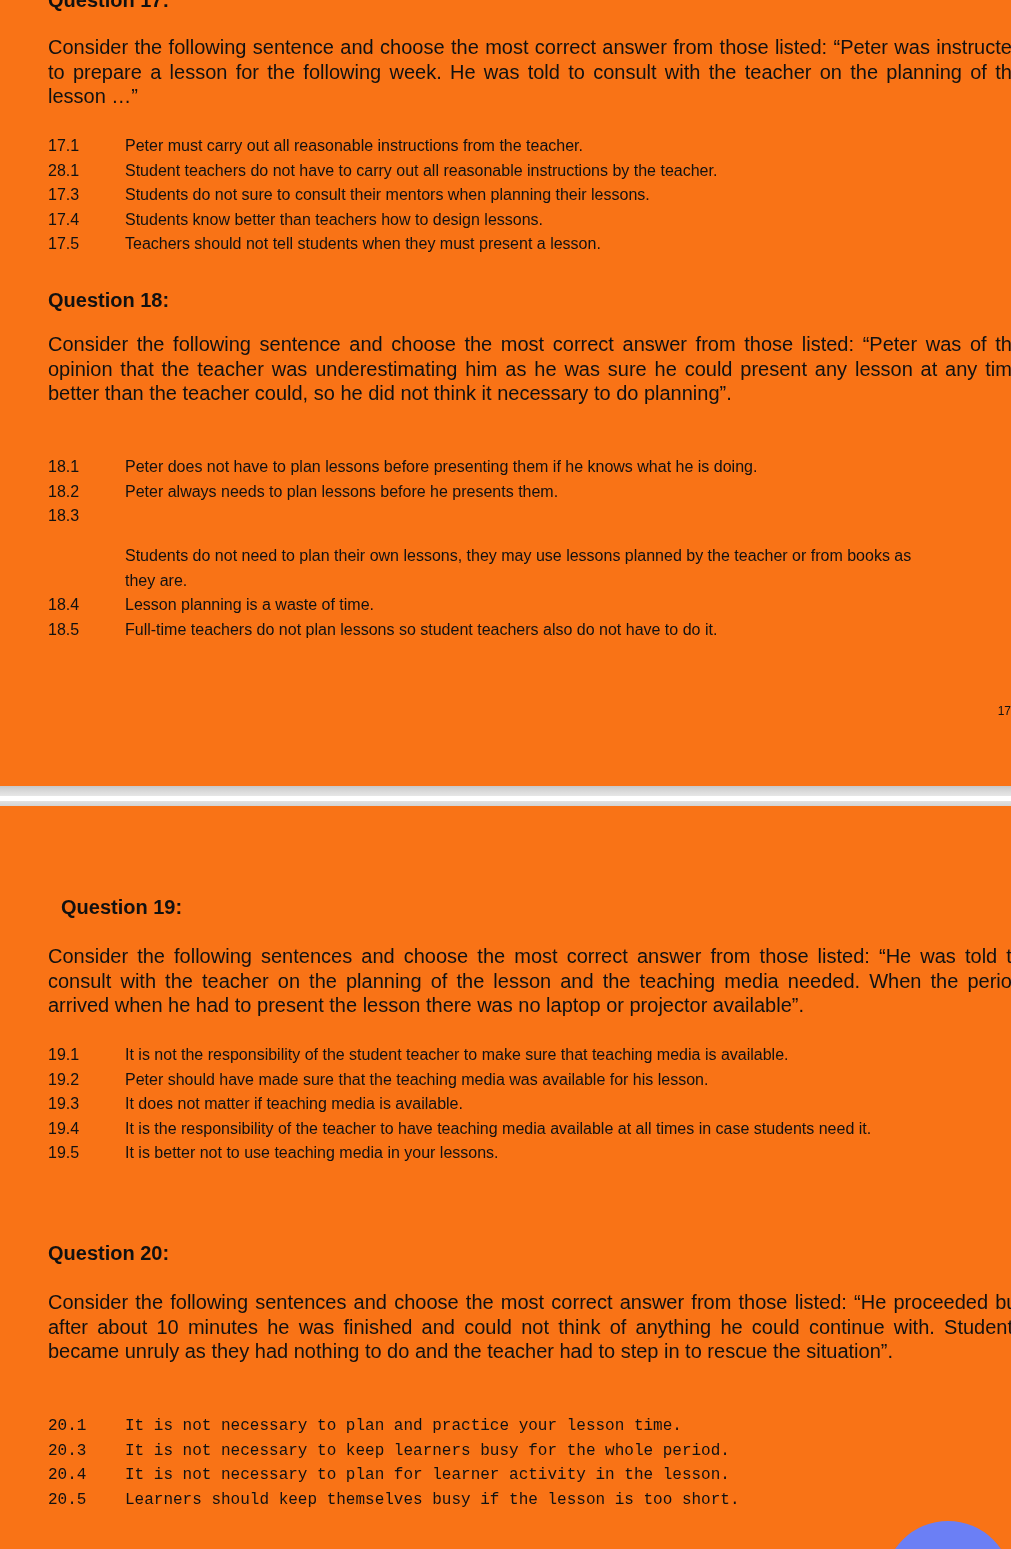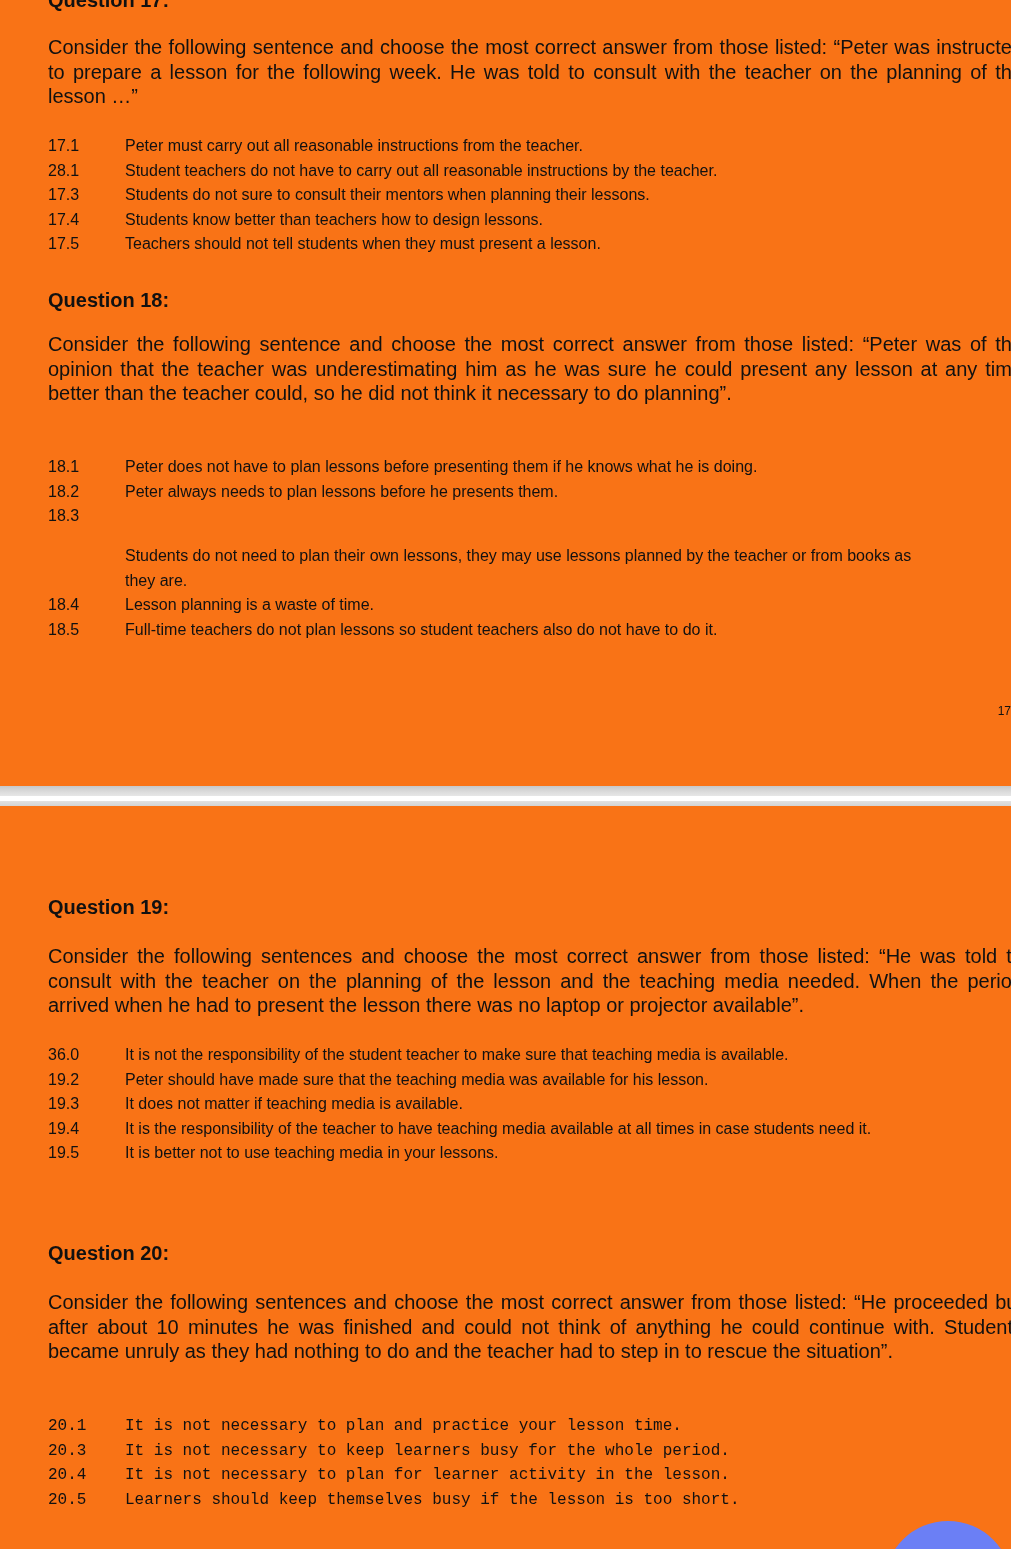--- a/index.html
+++ b/index.html
@@ -160,27 +160,27 @@
   <div class="page-number">17</div>
 </div>
 
 <div class="separator">
   <div class="bar1"></div>
   <div class="bar2"></div>
 </div>
 
 <div class="page page-bottom">
 
-  <div class="heading" style="top:89px;">Question 19:</div>
+  <div class="heading" style="top:89px;margin-left:13px;">Question 19:</div>
 
   <div class="para" style="top:138px; width:975px;">Consider the following sentences and choose the most correct answer from those listed: “He was told to consult with the teacher on the planning of the lesson and the teaching media needed. When the period arrived when he had to present the lesson there was no laptop or projector available”.</div>
 
   <div class="options" style="top:237px; width:925px;">
     <div class="option">
-      <span class="opt-num">36.0</span>
+      <span class="opt-num">19.1</span>
       <span class="opt-text" style="max-width:800px;">It is not the responsibility of the student teacher to make sure that teaching media is available.</span>
     </div>
     <div class="option">
       <span class="opt-num">19.2</span>
       <span class="opt-text">Peter should have made sure that the teaching media was available for his lesson.</span>
     </div>
     <div class="option">
       <span class="opt-num">19.3</span>
       <span class="opt-text">It does not matter if teaching media is available.</span>
     </div>

